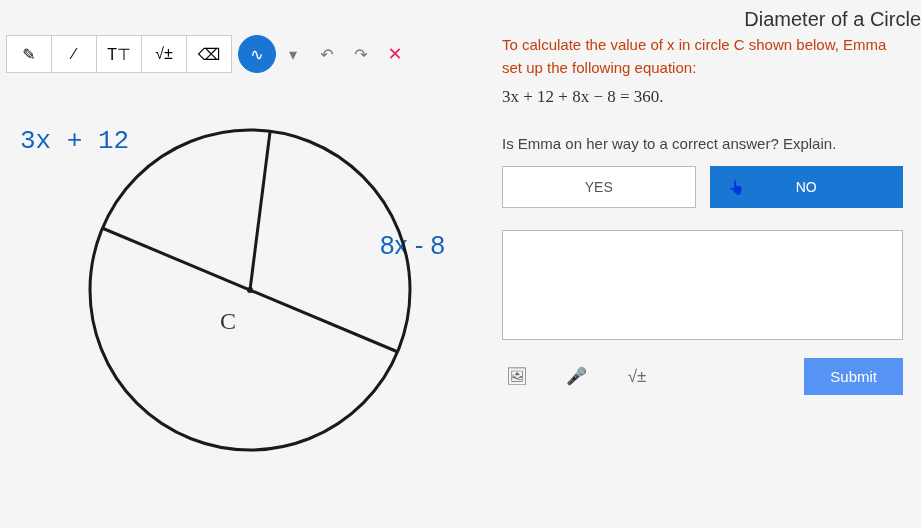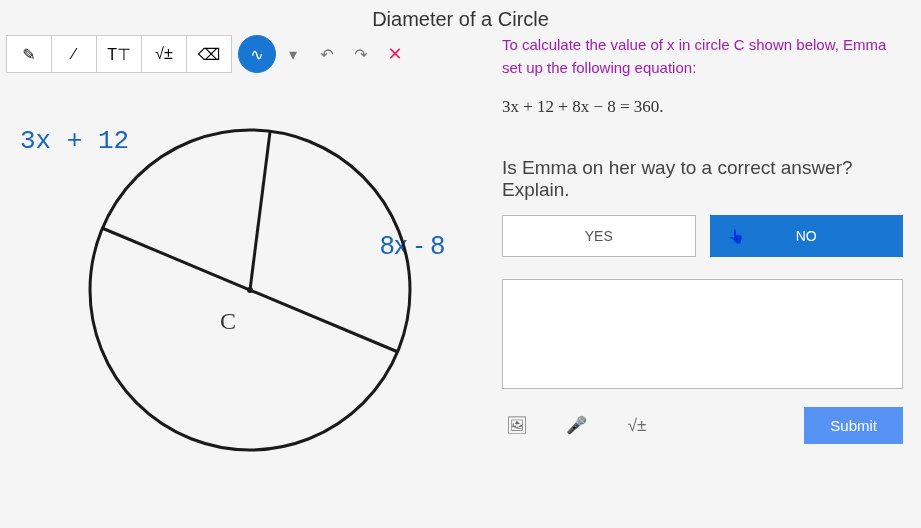--- a/index.html
+++ b/index.html
@@ -1,33 +1,33 @@
 <!DOCTYPE html>
 <html><head>
 <meta charset="utf-8">
 <style>
 *{box-sizing:border-box;margin:0;padding:0;font-family:Arial,Helvetica,sans-serif}
 body{width:921px;height:528px;background:#f5f5f5;position:relative;overflow:hidden}
-.title{text-align:center;font-size:20px;color:#333;padding:8px 0;font-weight:400}
+.title{text-align:right;font-size:20px;color:#333;padding:8px 0;font-weight:400}
 .toolbar{display:flex;align-items:center;gap:0;padding:4px 0 4px 6px;height:48px}
 .tool-btn{width:46px;height:38px;border:1px solid #ccc;background:#fff;display:flex;align-items:center;justify-content:center;font-size:16px;cursor:pointer;margin-left:-1px}
 .tool-btn.first{margin-left:0}
 .tool-btn.active{background:#1976d2;color:#fff;border-color:#1976d2;border-radius:50%;width:38px;height:38px;margin-left:6px}
 .tool-plain{width:34px;height:38px;display:flex;align-items:center;justify-content:center;background:transparent;border:none;color:#777;cursor:pointer;font-size:16px}
 .tool-close{color:#e91e63;font-size:18px}
 .main{display:flex;position:absolute;top:30px;left:0;right:0;bottom:0}
 .left-panel{width:490px;position:relative;padding-top:60px}
 .circle-wrap{position:relative;width:340px;height:340px;margin-left:80px;margin-top:30px}
 .angle-label-1{position:absolute;left:20px;top:96px;font-size:26px;color:#1565c0;font-family:Liberation Mono, monospace}
 .angle-label-2{position:absolute;left:380px;top:200px;font-size:26px;color:#1565c0;font-family:Liberation Sans, sans-serif}
 .center-label{position:absolute;left:220px;top:278px;font-size:24px;color:#333;font-family:'Comic Sans MS',cursive}
 .right-panel{flex:1;padding:4px 18px 0 12px}
-.prompt{font-size:15px;color:#a21caf;line-height:1.5;margin-bottom:18px}
-.equation{font-size:17px;color:#333;margin-bottom:40px;font-family:'Times New Roman',serif}
-.question{font-size:19px;color:#444;margin-bottom:14px}
+.prompt{font-size:15px;color:#c2410c;line-height:1.5;margin-bottom:8px}
+.equation{font-size:17px;color:#333;margin-bottom:28px;font-family:'Times New Roman',serif}
+.question{font-size:15px;color:#444;margin-bottom:14px}
 .choice-row{display:flex;gap:14px;margin-bottom:22px}
 .choice{flex:1;height:42px;border:1px solid #bbb;background:#fff;display:flex;align-items:center;justify-content:center;font-size:14px;color:#555;cursor:pointer;position:relative}
 .choice.selected{background:#1976d2;color:#fff;border-color:#1976d2}
 .cursor-icon{position:absolute;left:18px;font-size:14px;filter:invert(1)}
 .explain-label{font-size:15px;color:#444;margin-bottom:10px}
 .explain-box{width:100%;height:110px;border:1px solid #bbb;background:#fff;padding:8px;font-size:14px;resize:none}
 .bottom-row{display:flex;align-items:center;margin-top:14px;gap:30px}
 .util-btn{width:30px;height:30px;display:flex;align-items:center;justify-content:center;color:#6b6b6b;cursor:pointer;font-size:17px;background:none;border:none}
 .submit-btn{margin-left:auto;padding:10px 26px;background:#3b82f6;color:#fff;border:none;font-size:15px;cursor:pointer;opacity:.85}
 </style>

